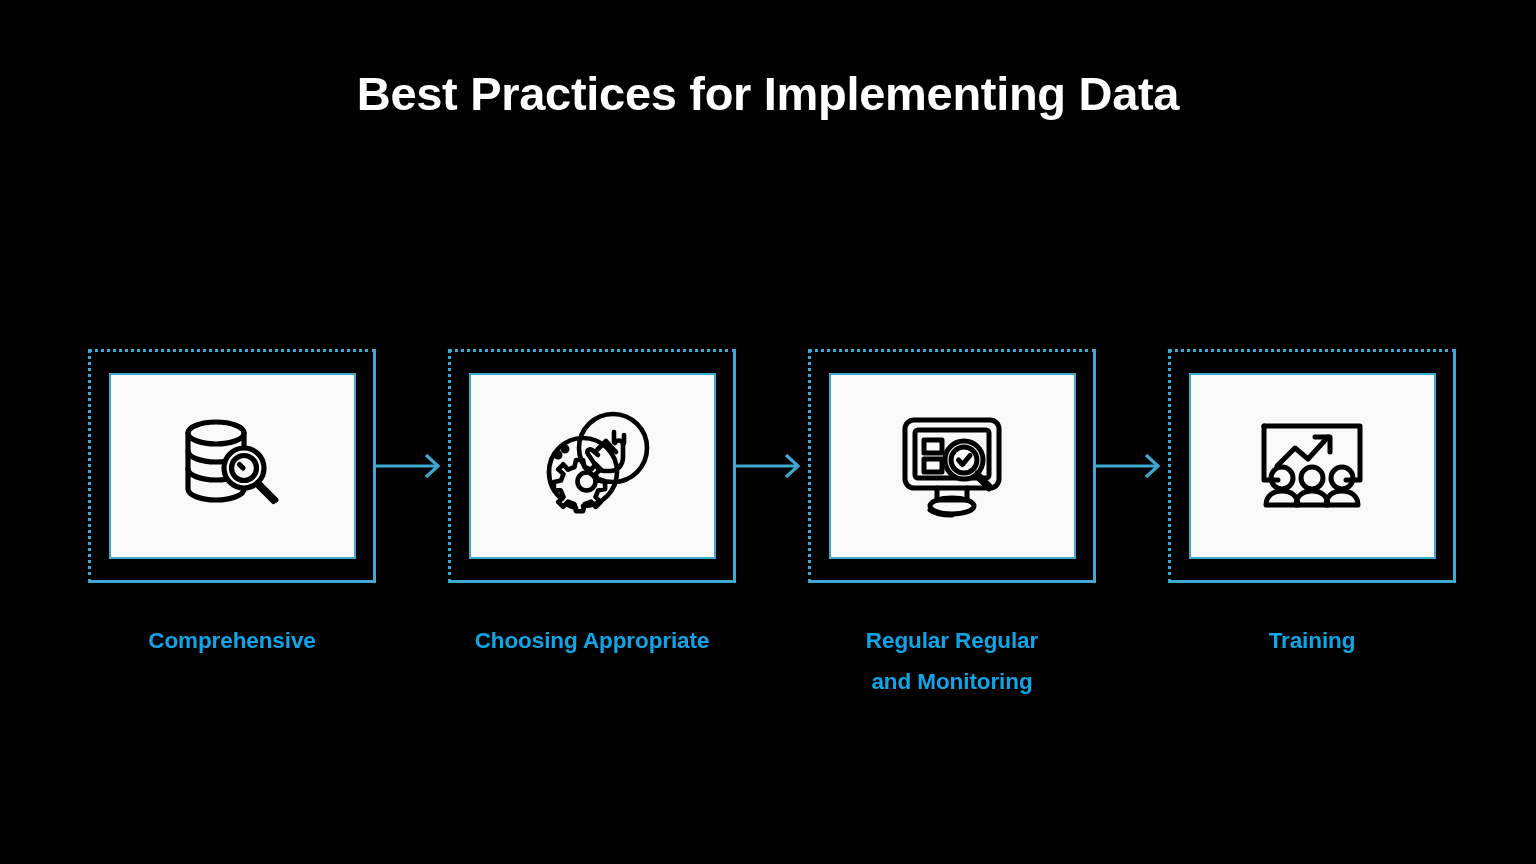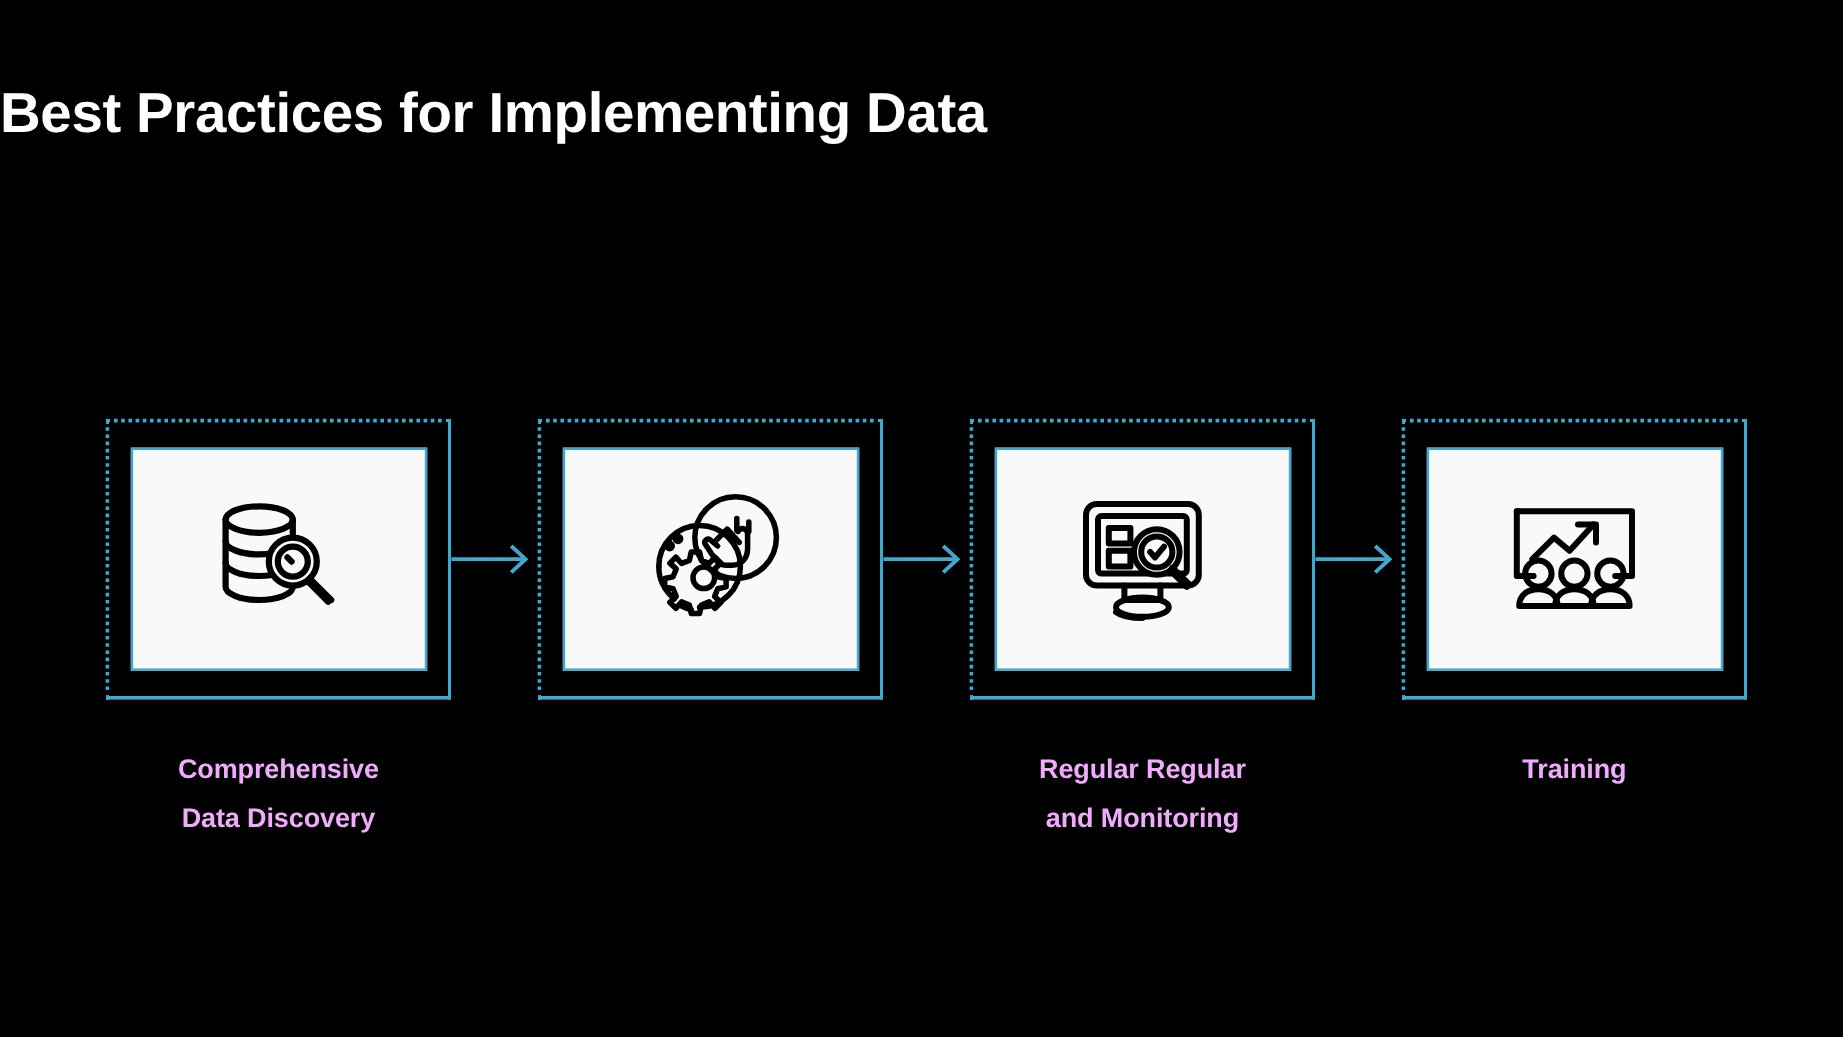--- a/index.html
+++ b/index.html
@@ -14,21 +14,21 @@
   .slide {
     position:relative;
     width:1536px; height:864px;
     background:#000000;
   }
 
   
   .title-block {
     position:absolute;
     top:58px; left:0; width:1536px;
-    text-align:left;
+    text-align:center;
   }
   .title-line {
     display:block;
     color:#ffffff;
     font-size:47px;
     font-weight:700;
     line-height:1.53;
     letter-spacing:-0.3px;
   }
 
@@ -86,21 +86,21 @@
     align-items:center;
     justify-content:center;
   }
   .connector svg { display:block; overflow:visible; }
 
   
   .caption {
     margin-top:38px;
     width:300px;
     text-align:center;
-    color:#f0abfc;
+    color:#0ea5e9;
     font-size:22.5px;
     font-weight:700;
     line-height:1.82;
     letter-spacing:-0.1px;
   }
   .caption span { display:block; }
 </style>
 </head>
 <body>
 
@@ -125,21 +125,20 @@
               <circle cx="72" cy="57" r="12.5"></circle>
               <path d="M67.5 53.5l3.5 3.5"></path>
               <path d="M86 71l18 18"></path>
               <path d="M84.5 73.5l17 17"></path>
             </svg>
           </span>
         </div>
       </div>
       <div class="caption">
         <span>Comprehensive</span>
-        <span>Data Discovery</span>
       </div>
     </div>
 
     <div class="connector">
       <span>
         <svg width="72" height="30" viewBox="0 0 72 30" fill="none" stroke="#3FA8D0" stroke-width="3.2" stroke-linecap="butt" stroke-linejoin="miter">
           <path d="M0 15H62"></path>
           <path d="M50 4l12 11-12 11"></path>
         </svg>
       </span>
@@ -163,20 +162,21 @@
               <circle cx="82" cy="38" r="34"></circle>
               <path d="M66 40l9-9 10 11"></path>
               <path d="M83 22v10"></path>
               <path d="M93 25v8"></path>
               <path d="M84 33c2-4 8-3 8 2v12c0 8-5 14-13 14h-5c-4 0-7-2-9-5l-8-12c-2-3 1-6 4-4l6 5"></path>
             </svg>
           </span>
         </div>
       </div>
       <div class="caption">
+        <span>Choosing Appropriate</span>
       </div>
     </div>
 
     <div class="connector">
       <span>
         <svg width="72" height="30" viewBox="0 0 72 30" fill="none" stroke="#3FA8D0" stroke-width="3.2" stroke-linecap="butt" stroke-linejoin="miter">
           <path d="M0 15H62"></path>
           <path d="M50 4l12 11-12 11"></path>
         </svg>
       </span>

